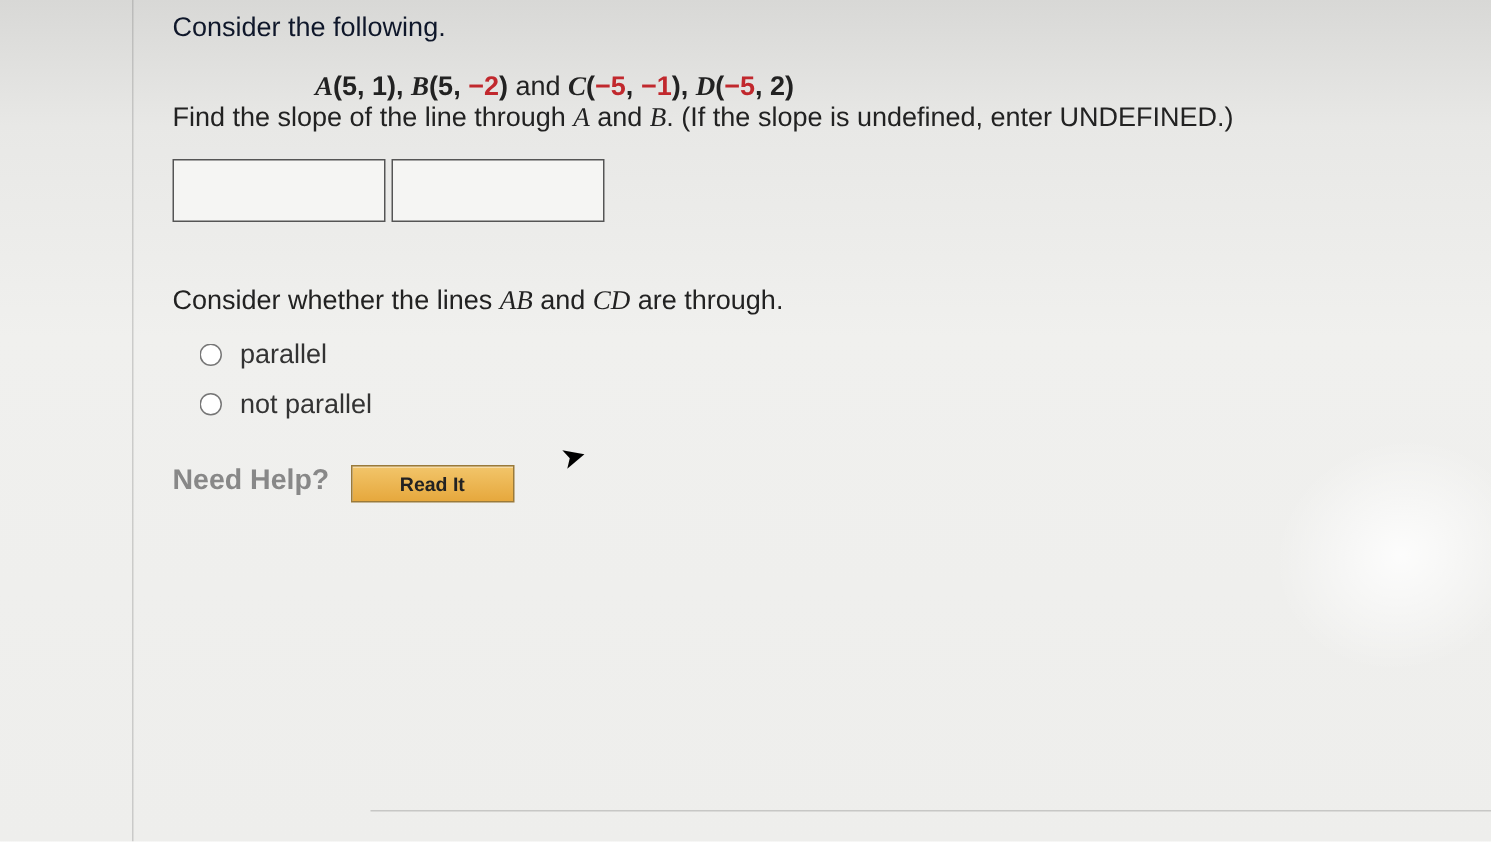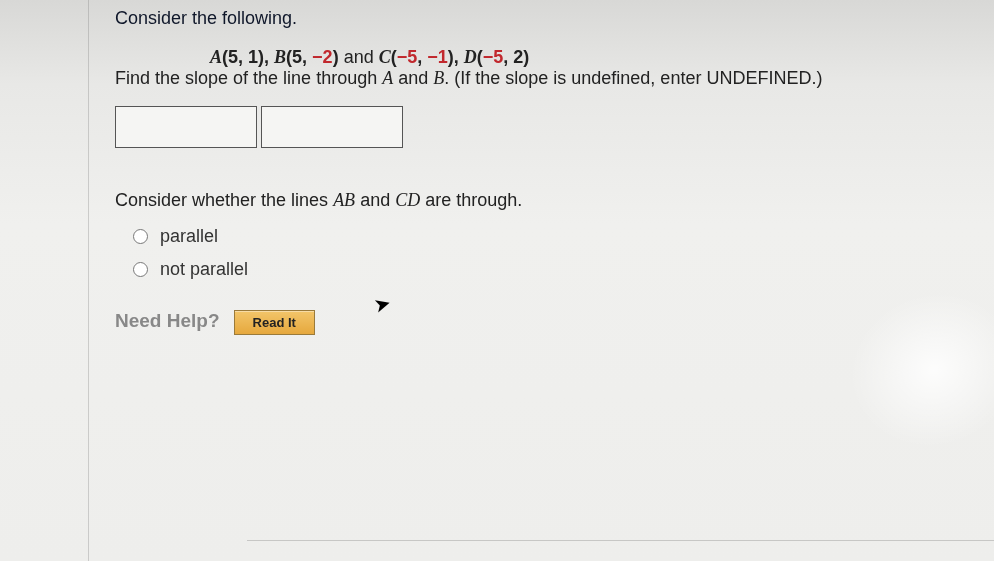--- a/index.html
+++ b/index.html
@@ -105,21 +105,21 @@
       margin-bottom: 34px;
     }
     .need-help {
       font-size: 19px;
       font-weight: bold;
       color: #888;
     }
     .read-it-btn {
       background: linear-gradient(to bottom, #f2c56a, #e6a83d);
       border: 1px solid #9a7a3a;
-      padding: 4px 18px;
+      padding: 4px 32px;
       font-size: 13px;
       font-weight: bold;
       color: #222;
       cursor: pointer;
       box-shadow: inset 0 1px 0 rgba(255,255,255,0.4);
     }
     .cursor {
       position: absolute;
       left: 374px;
       top: 292px;

